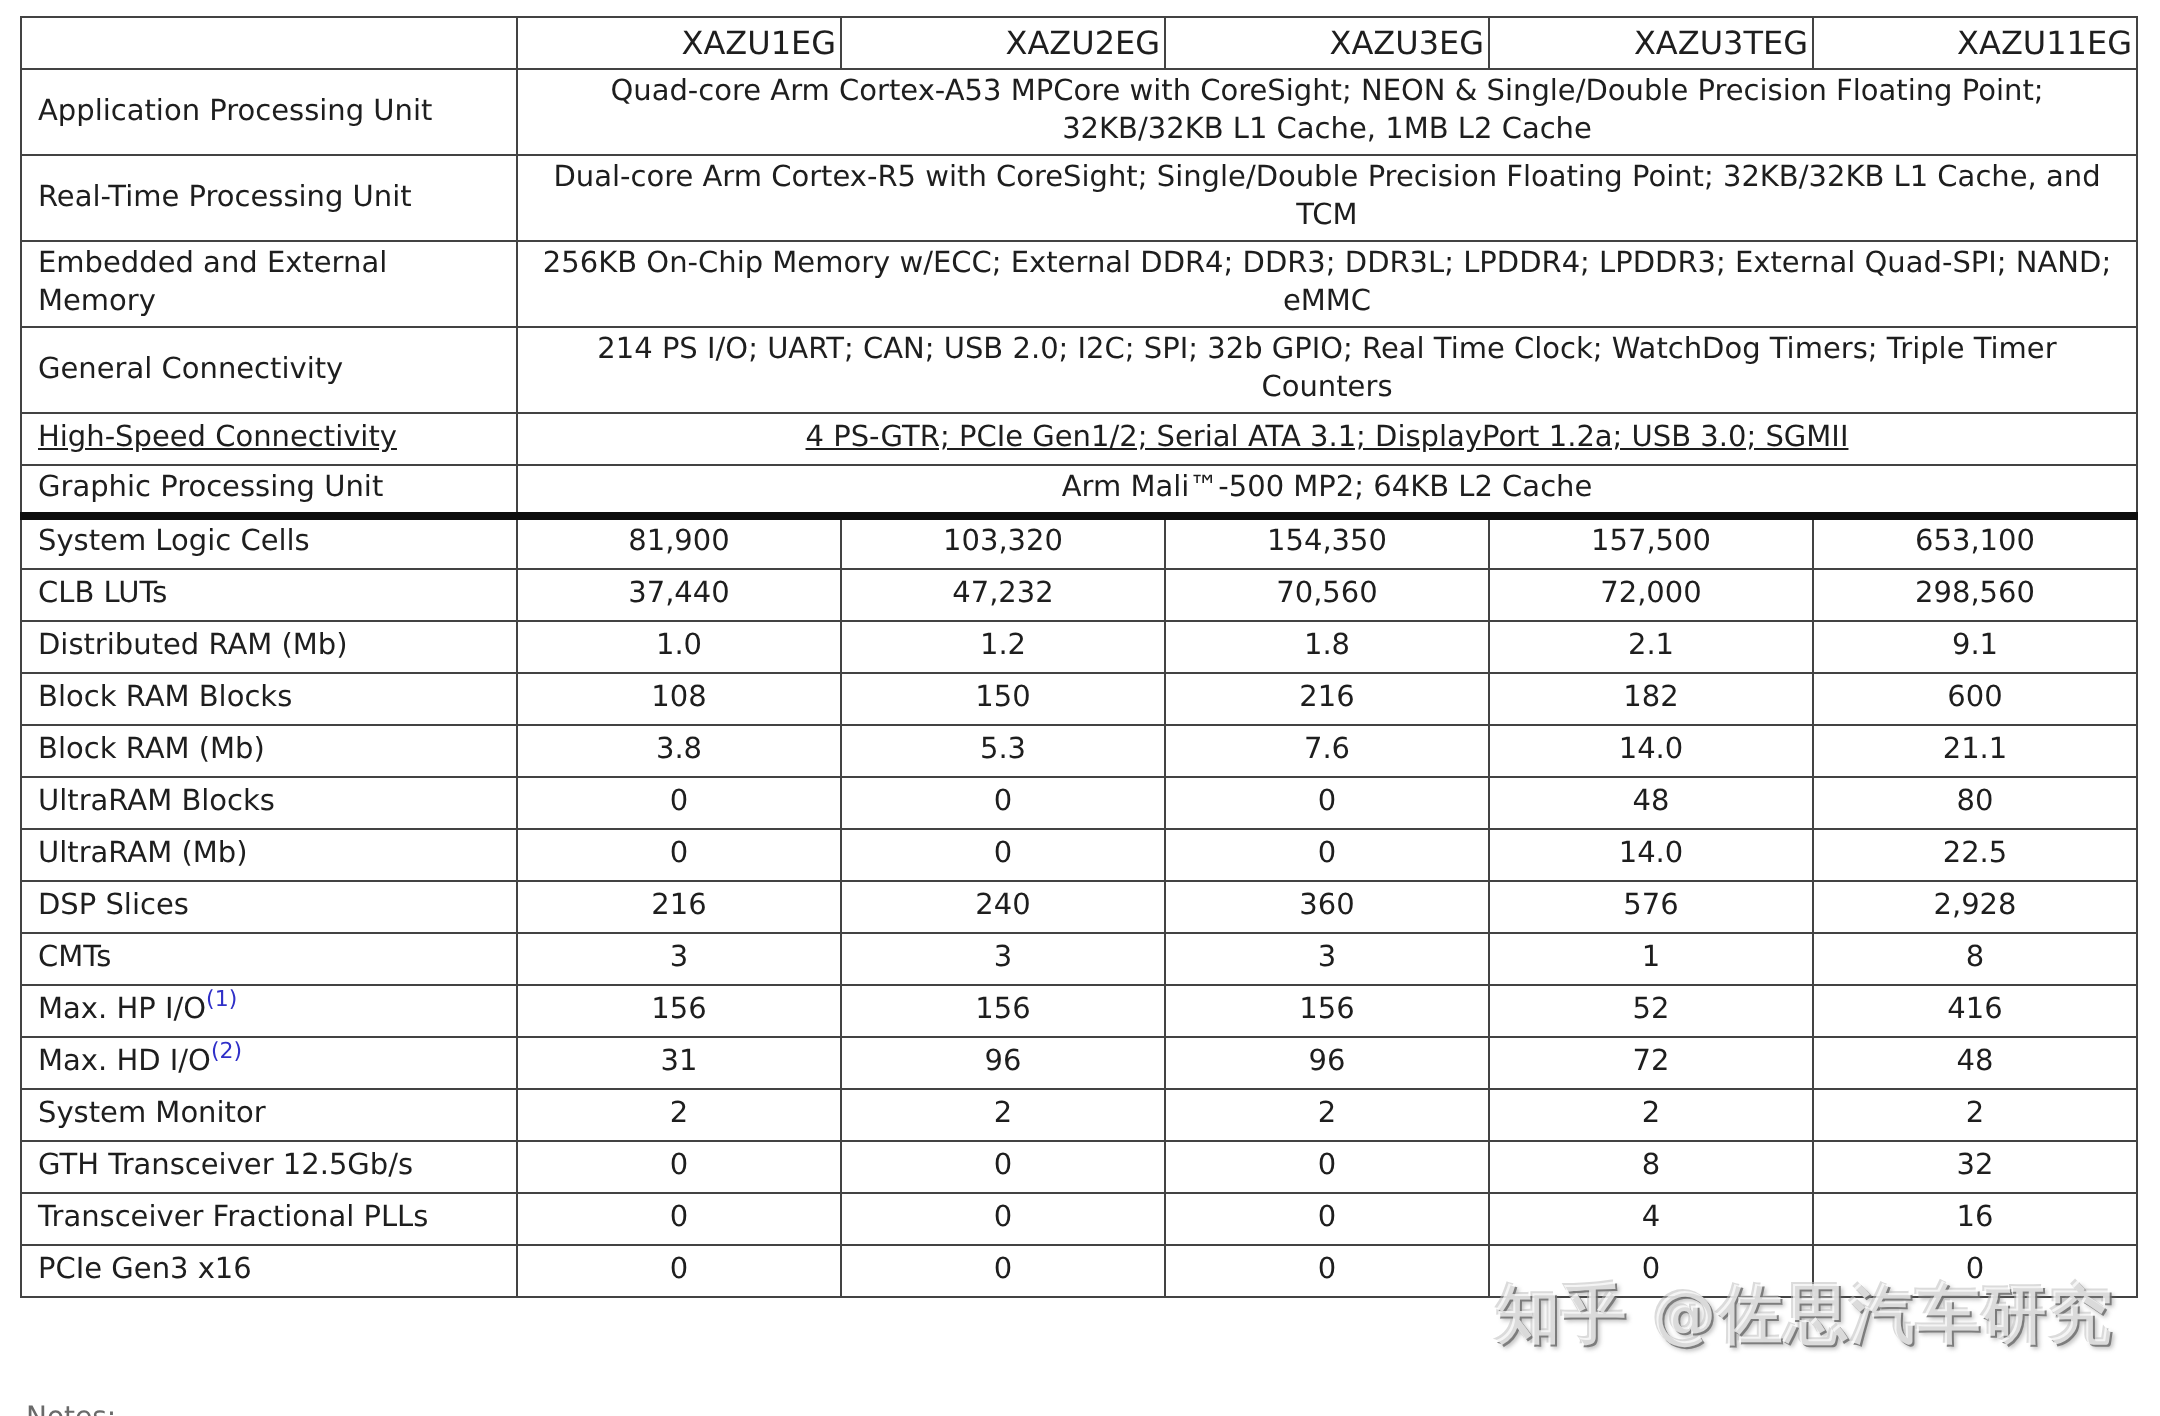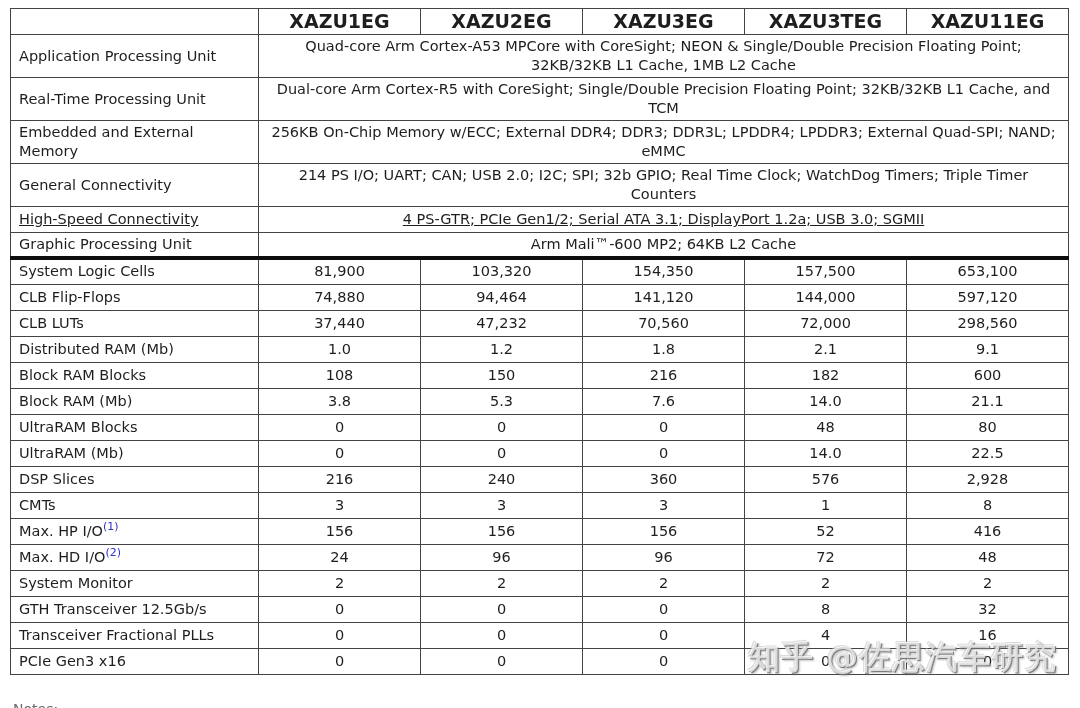--- a/index.html
+++ b/index.html
@@ -18,21 +18,21 @@
     position:absolute;left:10px;top:8px;width:1058px;
     border-collapse:collapse;table-layout:fixed;
     font-size:14.5px;line-height:19px;
   }
   .spec-table th,.spec-table td{
     border:1.5px solid var(--border);
     vertical-align:middle;
     overflow:hidden;
   }
   thead th{
-    height:26px;font-size:19px;font-weight:bold;text-align:center;
+    height:26px;font-size:16px;font-weight:normal;text-align:right;
     border-bottom:4px solid var(--accent_red);
     padding:2px 2px;
   }
   td.label{
     text-align:left;padding:2px 4px 2px 8px;
   }
   td.span{
     text-align:center;padding:2px 10px;
   }
   td.num{
@@ -101,39 +101,31 @@
     <tr>
       <td class="label">General Connectivity</td>
       <td class="span" colspan="5">214 PS I/O; UART; CAN; USB 2.0; I2C; SPI; 32b GPIO; Real Time Clock; WatchDog Timers; Triple Timer Counters</td>
     </tr>
     <tr>
       <td class="label">High-Speed Connectivity</td>
       <td class="span" colspan="5">4 PS-GTR; PCIe Gen1/2; Serial ATA 3.1; DisplayPort 1.2a; USB 3.0; SGMII</td>
     </tr>
     <tr>
       <td class="label">Graphic Processing Unit</td>
-      <td class="span" colspan="5">Arm Mali™-600 MP2; 64KB L2 Cache</td>
+      <td class="span" colspan="5">Arm Mali™-500 MP2; 64KB L2 Cache</td>
     </tr>
   </tbody>
   <tbody class="specs">
     <tr>
       <td class="label">System Logic Cells</td>
       <td class="num">81,900</td>
       <td class="num">103,320</td>
       <td class="num">154,350</td>
       <td class="num">157,500</td>
       <td class="num">653,100</td>
-    </tr>
-    <tr>
-      <td class="label">CLB Flip-Flops</td>
-      <td class="num">74,880</td>
-      <td class="num">94,464</td>
-      <td class="num">141,120</td>
-      <td class="num">144,000</td>
-      <td class="num">597,120</td>
     </tr>
     <tr>
       <td class="label">CLB LUTs</td>
       <td class="num">37,440</td>
       <td class="num">47,232</td>
       <td class="num">70,560</td>
       <td class="num">72,000</td>
       <td class="num">298,560</td>
     </tr>
     <tr>
@@ -199,21 +191,21 @@
       <td class="num">156</td>
       <td class="num">156</td>
       <td class="num">156</td>
       <td class="num">52</td>
       <td class="num">416</td>
     </tr>
     <tr>
       <td class="label">
         <span>Max. HD I/O</span><sup class="fnref">(2)</sup>
       </td>
-      <td class="num">24</td>
+      <td class="num">31</td>
       <td class="num">96</td>
       <td class="num">96</td>
       <td class="num">72</td>
       <td class="num">48</td>
     </tr>
     <tr>
       <td class="label">System Monitor</td>
       <td class="num">2</td>
       <td class="num">2</td>
       <td class="num">2</td>

